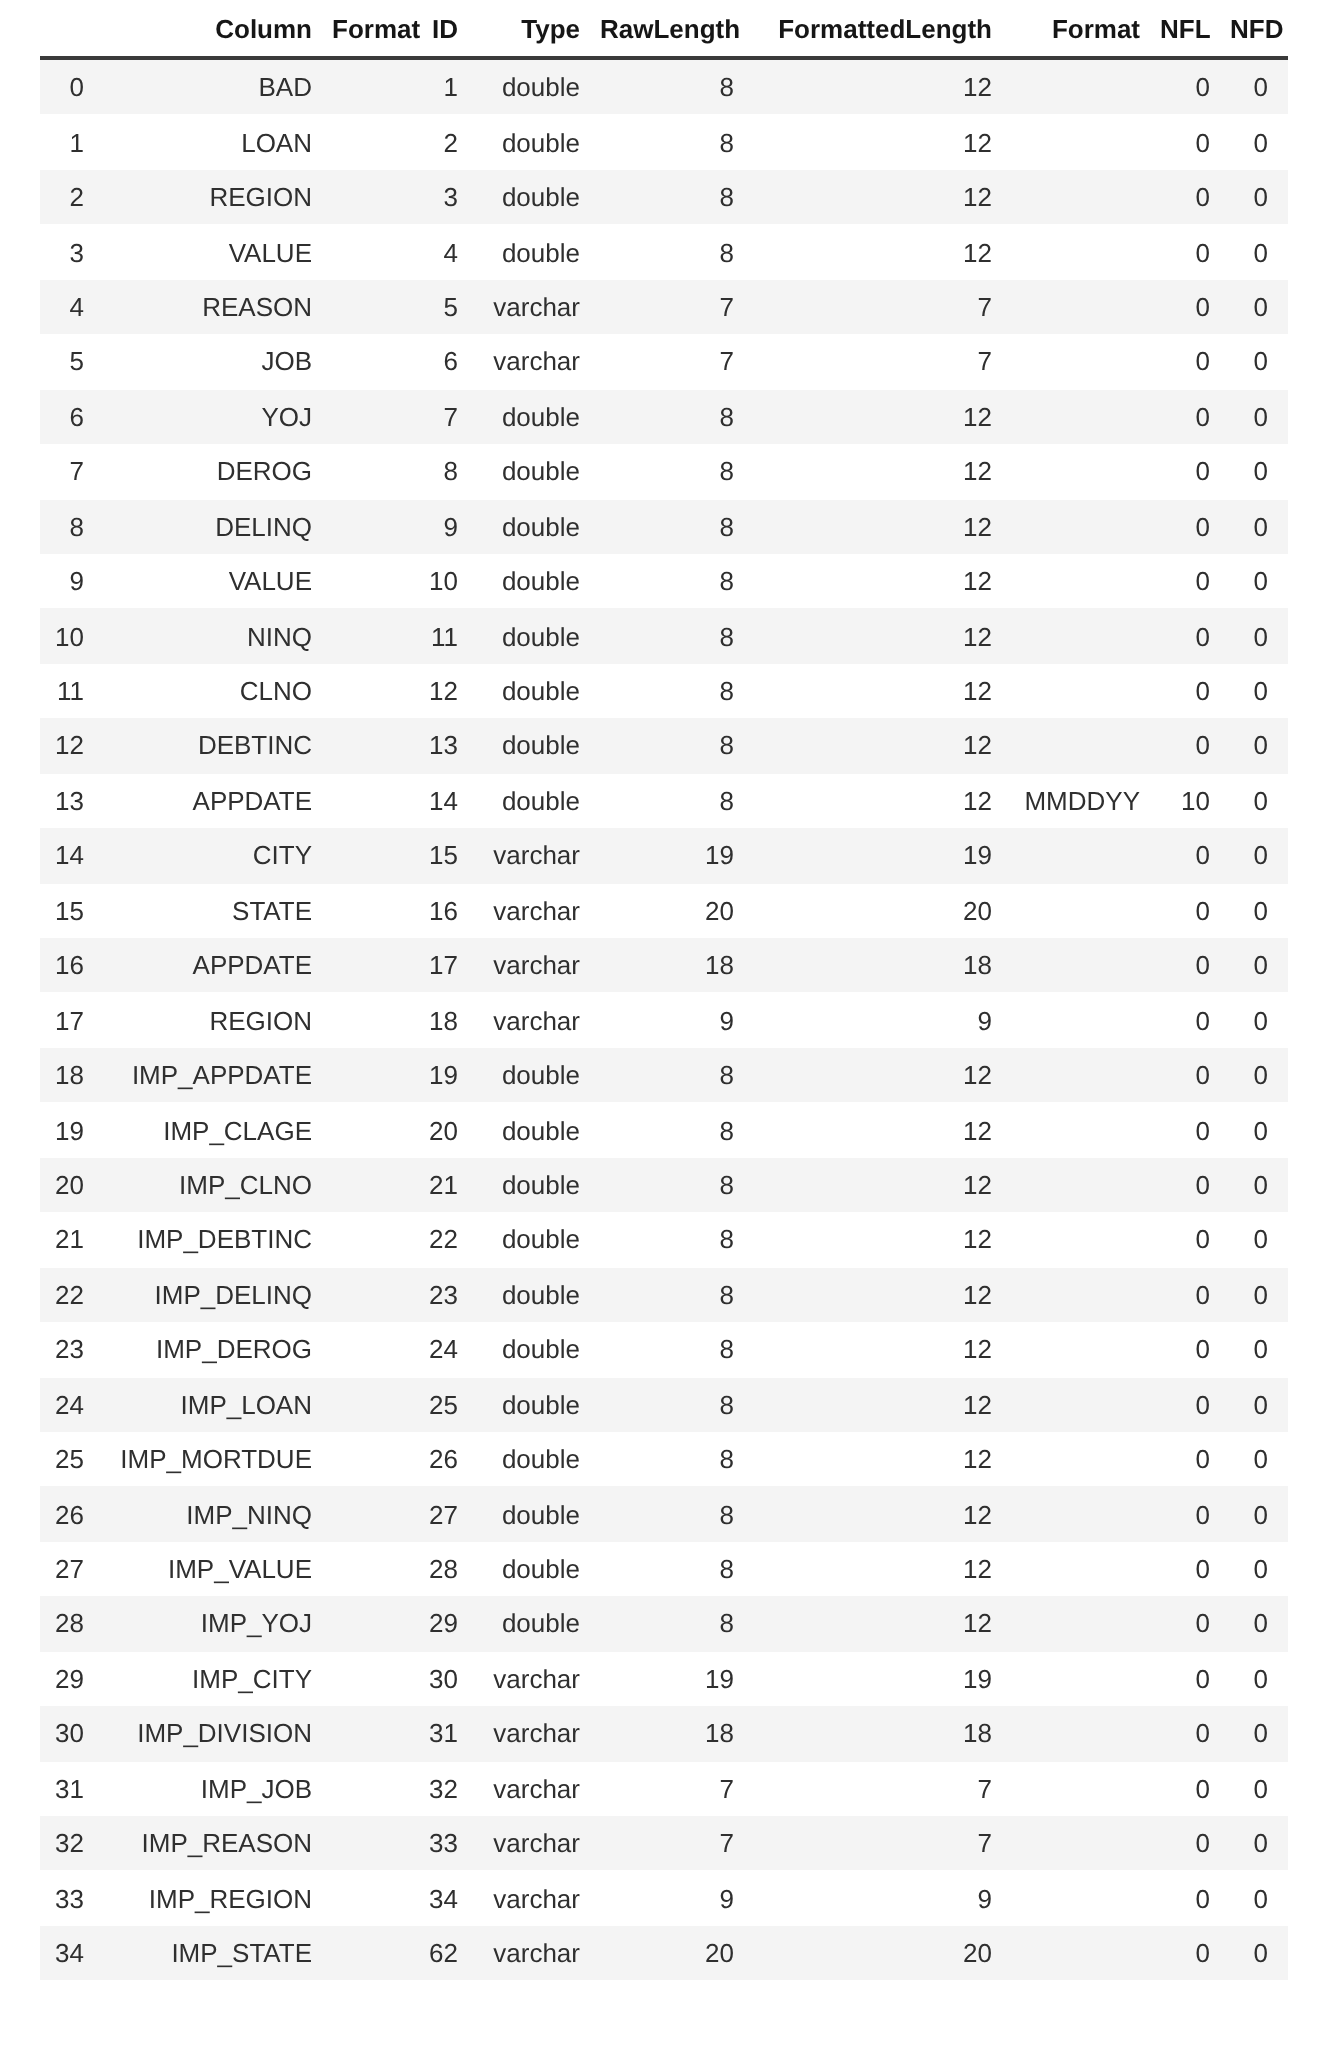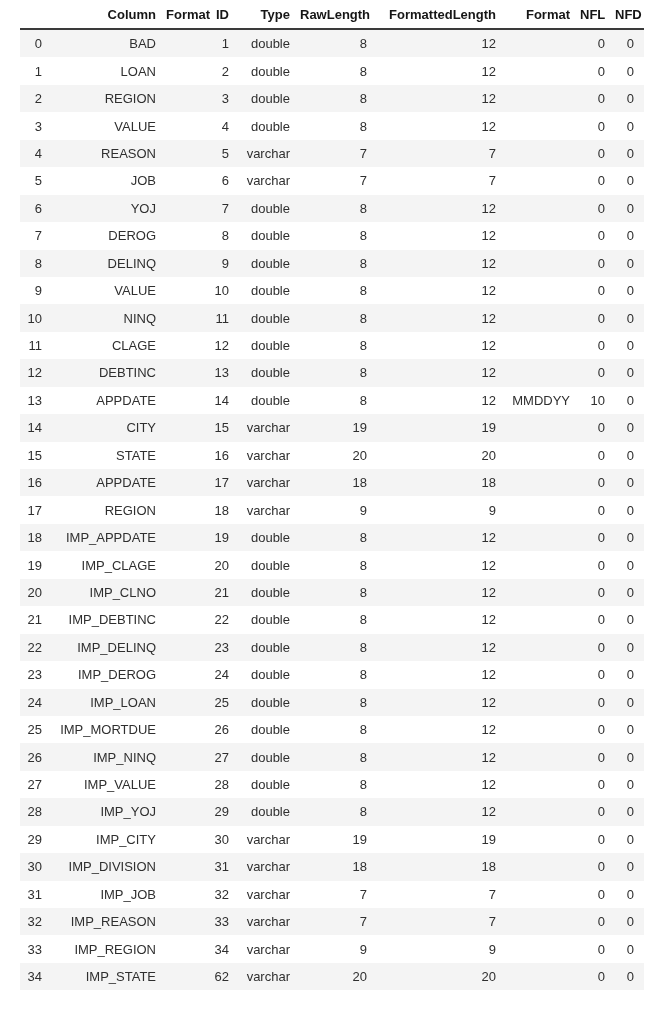--- a/index.html
+++ b/index.html
@@ -227,21 +227,21 @@
           <td>11</td>
           <td>double</td>
           <td>8</td>
           <td>12</td>
           <td></td>
           <td>0</td>
           <td>0</td>
         </tr>
         <tr>
           <td>11</td>
-          <td>CLAGE</td>
+          <td>CLNO</td>
           <td></td>
           <td>12</td>
           <td>double</td>
           <td>8</td>
           <td>12</td>
           <td></td>
           <td>0</td>
           <td>0</td>
         </tr>
         <tr>

